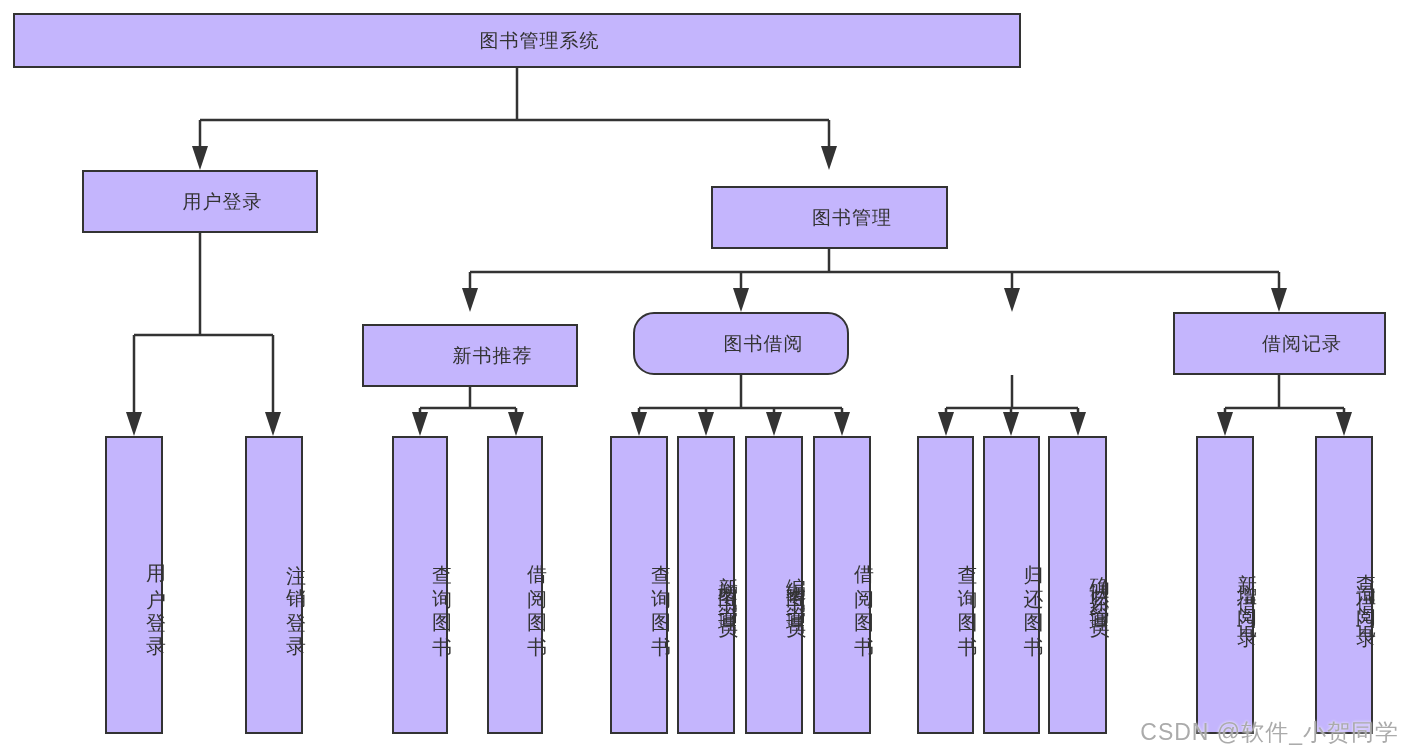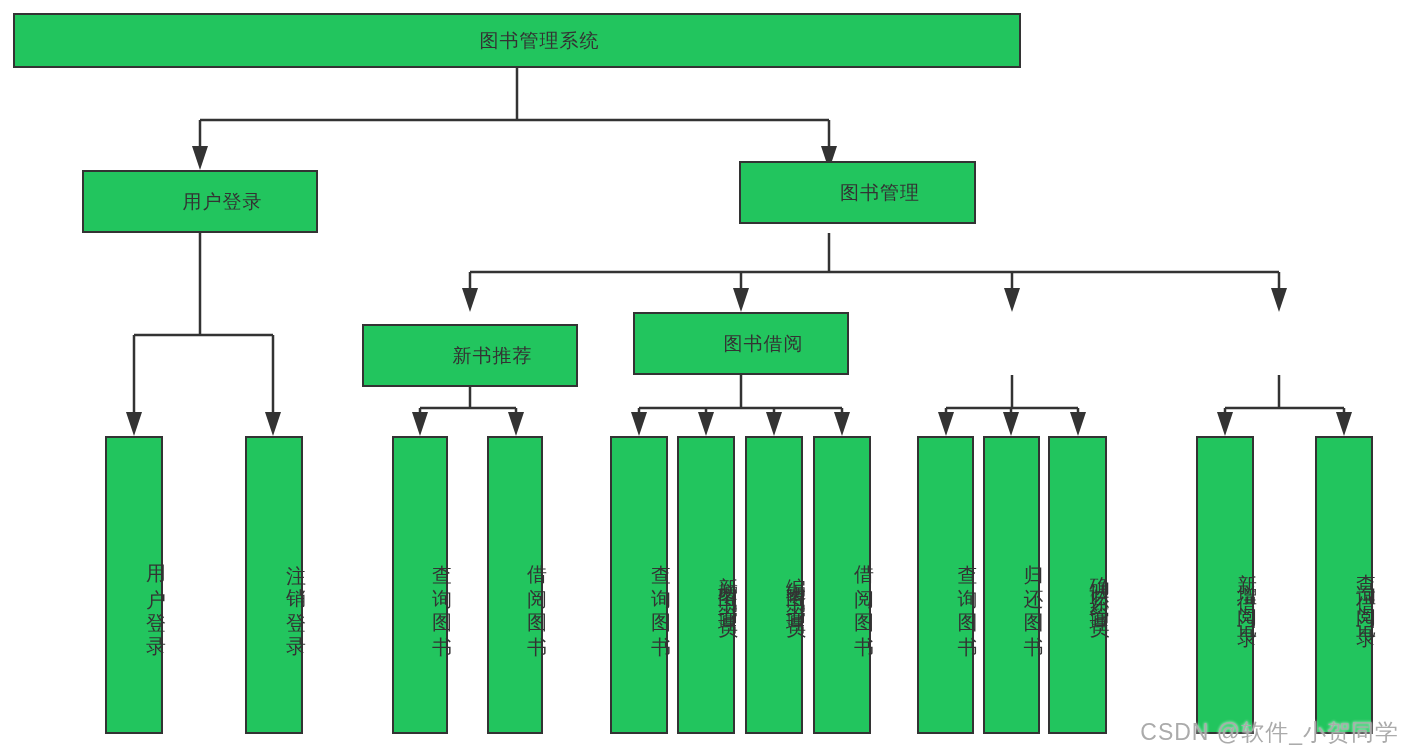--- a/index.html
+++ b/index.html
@@ -19,21 +19,21 @@
     position: absolute;
     left: 0; top: 0;
     width: 1405px;
     height: 747px;
     pointer-events: none;
   }
   .box {
     position: absolute;
     box-sizing: border-box;
     border: 2.5px solid #333333;
-    background: #22c55e;
+    background: #c4b5fd;
     display: flex;
     align-items: center;
     justify-content: center;
     color: #333333;
     padding-left: 45px;
   }
   .h-label {
     font-size: 19px;
     letter-spacing: 1px;
     white-space: nowrap;
@@ -160,29 +160,32 @@
     </g>
   </svg>
 
   <div class="box root-box" style="left:13px; top:13px; width:1008px; height:55px;">
     <span class="h-label">图书管理系统</span>
   </div>
 
   <div class="box" style="left:82px; top:170px; width:236px; height:63px;">
     <span class="h-label">用户登录</span>
   </div>
-  <div class="box" style="left:711px; top:161px; width:237px; height:63px;margin-left:28px;">
+  <div class="box" style="left:711px; top:186px; width:237px; height:63px;">
     <span class="h-label">图书管理</span>
   </div>
 
   <div class="box" style="left:362px; top:324px; width:216px; height:63px;">
     <span class="h-label">新书推荐</span>
   </div>
-  <div class="box" style="left:633px; top:312px; width:216px; height:63px;">
+  <div class="box" style="left:633px; top:312px; width:216px; height:63px;border-radius:21px;">
     <span class="h-label">图书借阅</span>
+  </div>
+  <div class="box" style="left:1173px; top:312px; width:213px; height:63px;">
+    <span class="h-label">借阅记录</span>
   </div>
 
   <div class="box leaf" style="left:105px;">
     <span class="v-text ls4">用户登录</span>
   </div>
   <div class="box leaf" style="left:245px;">
     <span class="v-text ls4">注销登录</span>
   </div>
 
   <div class="box leaf" style="left:392px; width:56px;">

